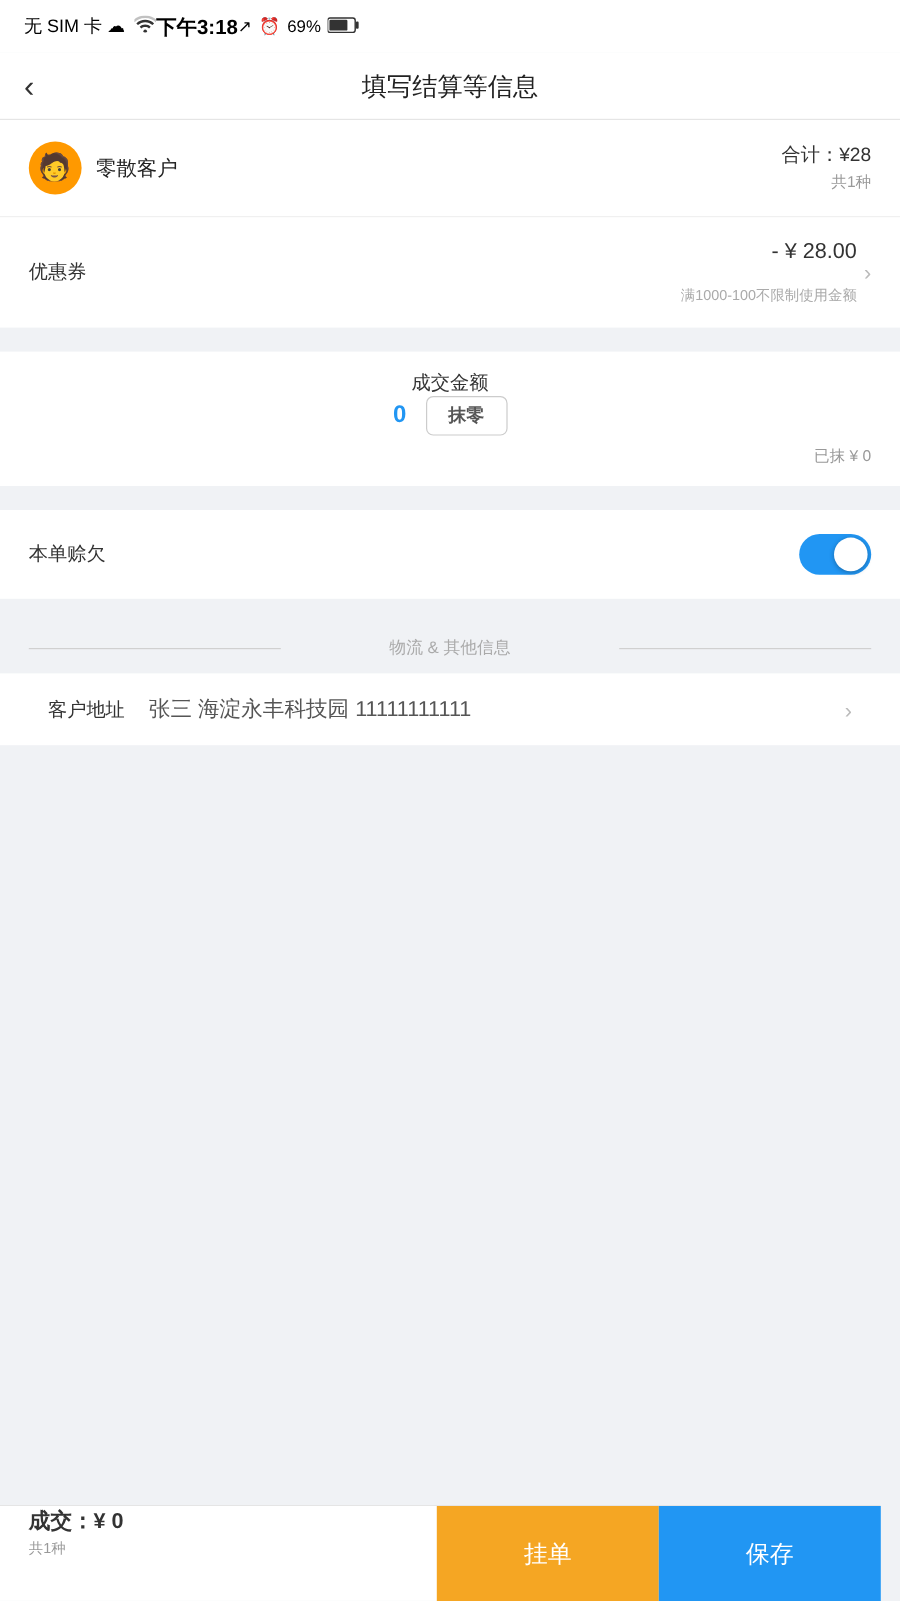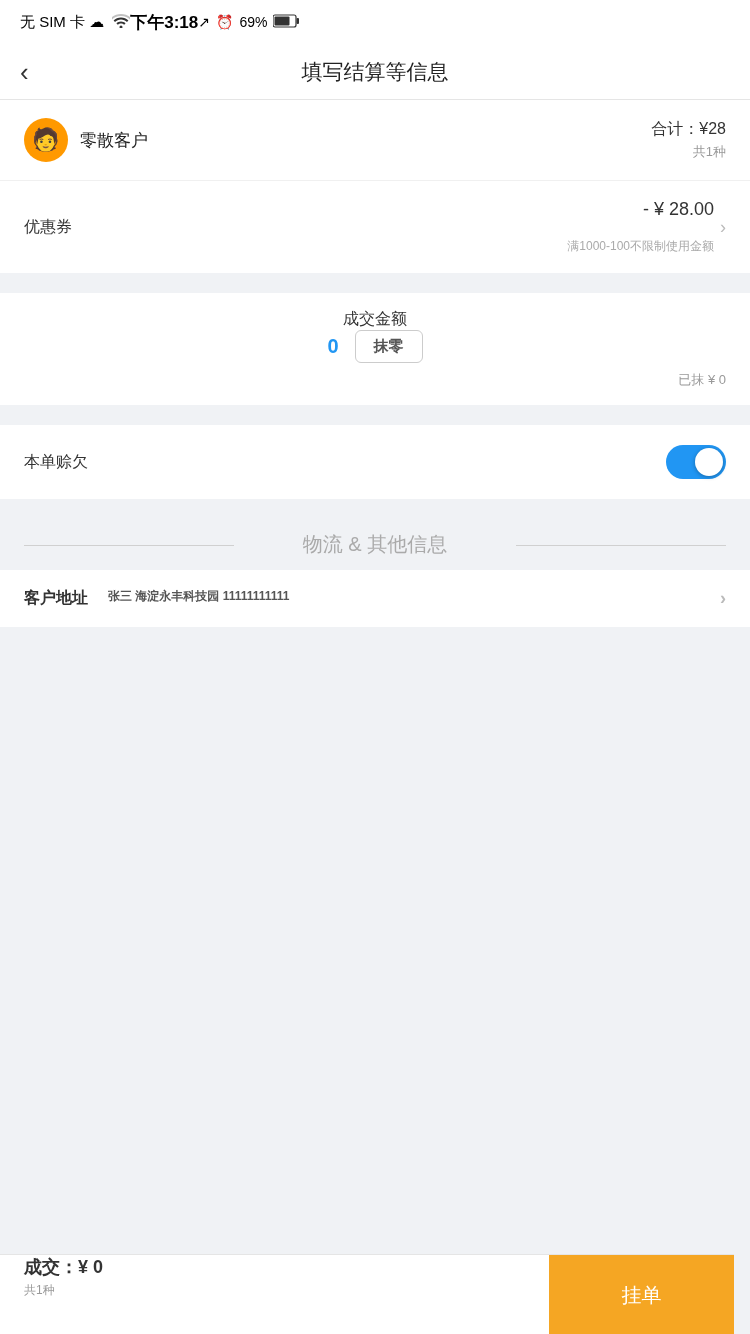--- a/index.html
+++ b/index.html
@@ -173,48 +173,47 @@
       gap: 20px;
     }
     .date-label { font-size: 16px; color: #333; }
     .date-value { font-size: 16px; color: #333; }
 
     
     .logistics-header {
       background: #f0f2f5;
       text-align: center;
       padding: 12px 0;
-      font-size: 20px;
+      font-size: 14px;
       color: #aaa;
       position: relative;
     }
     .logistics-header::before,
     .logistics-header::after {
       content: '';
       position: absolute;
       top: 50%;
       width: 28%;
       height: 1px;
       background: #d0d0d0;
     }
     .logistics-header::before { left: 24px; }
     .logistics-header::after { right: 24px; }
 
     
     .address-row {
       display: flex;
-      align-items: flex-start;
-      padding: 18px 24px;
+      align-items: flex-end;
+      padding: 18px 40px;
       background: #fff;
       gap: 20px;
       cursor: pointer;
-      font-weight: bold;
     }
     .address-label { font-size: 16px; color: #333; flex-shrink: 0; }
-    .address-value { font-size: 12px; color: #555; flex: 1; }
+    .address-value { font-size: 18px; color: #555; flex: 1; }
     .address-chevron { color: #bbb; font-size: 18px; flex-shrink: 0; }
 
     
     .bottom-footer {
       position: fixed;
       bottom: 0;
       left: 0;
       width: 734px;
       height: 80px;
       display: flex;
@@ -347,13 +346,14 @@
 <div style="height: 200px; background: #f0f2f5;"></div>
 
 <div class="bottom-footer">
   <div class="footer-info">
     <div class="footer-deal">
       <span>成交：</span><span style="font-size:18px;font-weight:600;">¥ 0</span>
     </div>
     <div class="footer-count">共1种</div>
   </div>
   <div class="footer-btn btn-pending">挂单</div>
+  <div class="footer-btn btn-save">保存</div>
 </div>
 
 </body></html>

